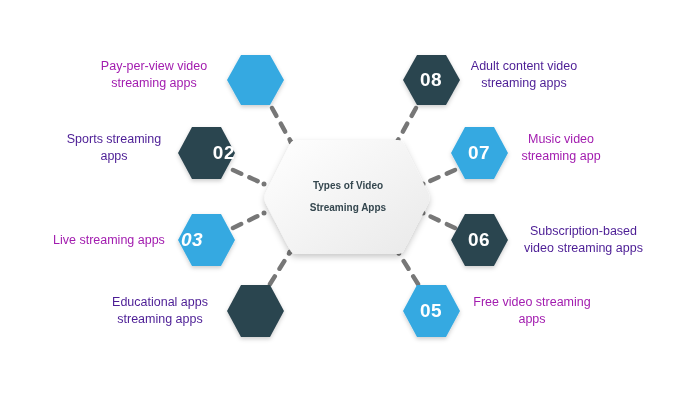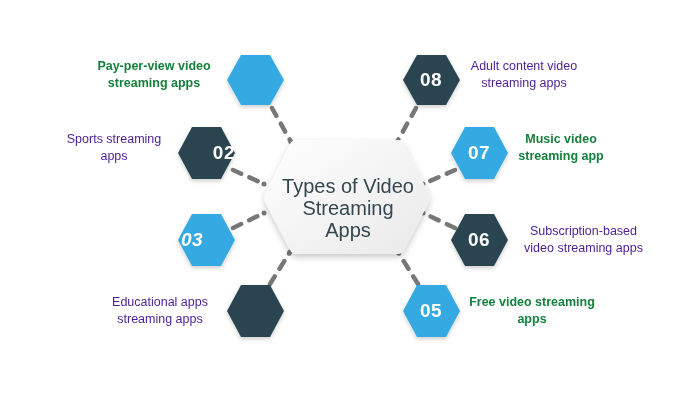--- a/index.html
+++ b/index.html
@@ -1,23 +1,23 @@
 <!DOCTYPE html>
 <html><head>
 <meta charset="utf-8">
 <style>
   html, body { margin: 0; padding: 0; background: #ffffff; }
   body { width: 700px; height: 400px; position: relative; overflow: hidden; font-family: "Liberation Sans", "DejaVu Sans", sans-serif; }
   #stage { position: absolute; left: 0; top: 0; width: 700px; height: 400px; }
   svg.layer { position: absolute; left: 0; top: 0; width: 700px; height: 400px; }
   .hex-num { position: absolute; width: 58px; height: 24px; margin-left: -29px; margin-top: -12px; text-align: center; color: #ffffff; font-weight: bold; font-size: 19px; line-height: 24px; letter-spacing: 0.5px; }
   .label { position: absolute; font-size: 12.5px; line-height: 17px; color: #4c1d95; white-space: nowrap; }
-  .label.blue { color: #15803d; font-weight: bold; }
+  .label.blue { color: #a21caf; }
   .label.right-align { text-align: center; }
-  .center-title { position: absolute; left: 278px; top: 175px; width: 140px; text-align: center; font-size: 20px; line-height: 22px; color: #35474f; }
+  .center-title { position: absolute; left: 278px; top: 175px; width: 140px; text-align: center; font-size: 10px; line-height: 22px; color: #35474f; font-weight: bold; }
 </style>
 </head>
 <body>
 
 <div id="stage">
 
   <svg class="layer" viewBox="0 0 700 400">
     <defs>
       <linearGradient id="cg" x1="0" y1="0" x2="1" y2="1">
         <stop offset="0" stop-color="#ffffff"></stop>
@@ -80,20 +80,23 @@
   <div class="hex-num" style="left:431px;top:80px;">08</div>
 
   <div class="label blue right-align" style="left:90px;top:58px;width:128px;">
     <div>Pay-per-view video</div>
     <div>streaming apps</div>
   </div>
   <div class="label right-align" style="left:60px;top:131px;width:108px;">
     <div>Sports streaming</div>
     <div>apps</div>
   </div>
+  <div class="label blue" style="left:53px;top:232px;">
+    <div>Live streaming apps</div>
+  </div>
   <div class="label right-align" style="left:104px;top:294px;width:112px;">
     <div>Educational apps</div>
     <div>streaming apps</div>
   </div>
 
   <div class="label right-align" style="left:464px;top:58px;width:120px;">
     <div>Adult content video</div>
     <div>streaming apps</div>
   </div>
   <div class="label blue right-align" style="left:515px;top:131px;width:92px;">

